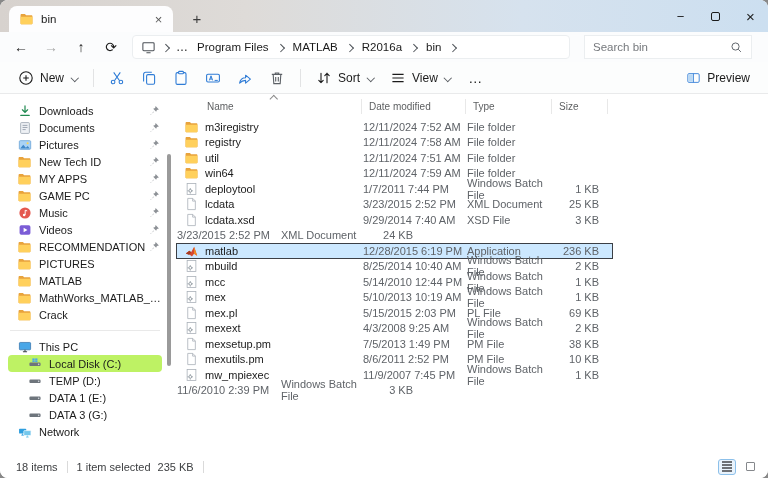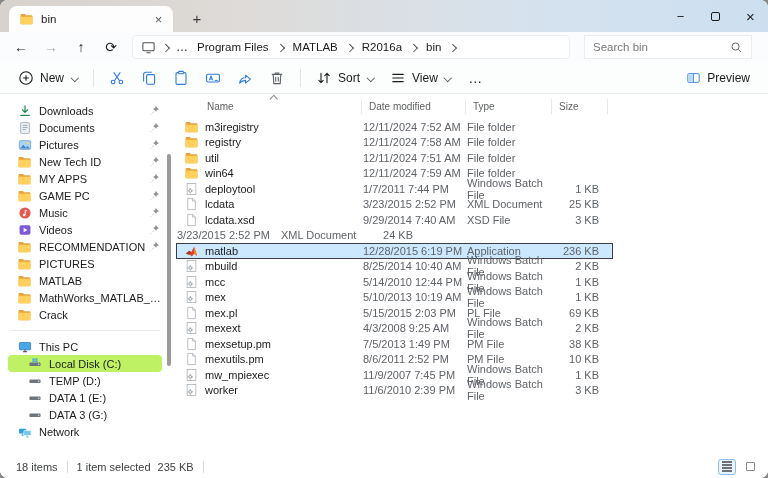--- a/index.html
+++ b/index.html
@@ -744,32 +744,20 @@
                   </g>
                 </svg>
               </span>
               <span>mw_mpiexec</span>
             </span>
             <span class="c-date">11/9/2007 7:45 PM</span>
             <span class="c-type">Windows Batch File</span>
             <span class="c-size">1 KB</span>
           </div>
           <div class="frow">
-            <span class="c-name">
-              <span class="fi">
-                <svg viewBox="0 0 16 16" width="15" height="14">
-                  <rect x="3" y="1.8" width="10" height="12.4" fill="#fff" stroke="#a9b0b8" stroke-width="0.9"></rect>
-                  <g stroke="#7d8790" stroke-width="0.9" fill="none">
-                    <circle cx="6.6" cy="10.1" r="1.6"></circle>
-                    <path d="M6.6 8v-1M6.6 12.2v1M4.5 10.1h-1M8.7 10.1h1"></path>
-                  </g>
-                </svg>
-              </span>
-              <span>worker</span>
-            </span>
             <span class="c-date">11/6/2010 2:39 PM</span>
             <span class="c-type">Windows Batch File</span>
             <span class="c-size">3 KB</span>
           </div>
         </div>
     </div>
   </div>
 
   <div class="statusbar">
     <span>18 items</span>

